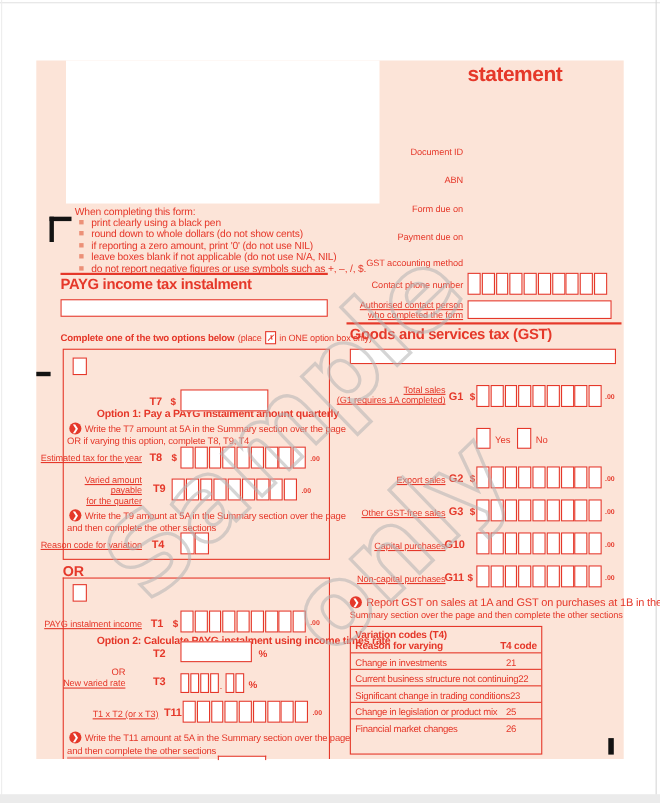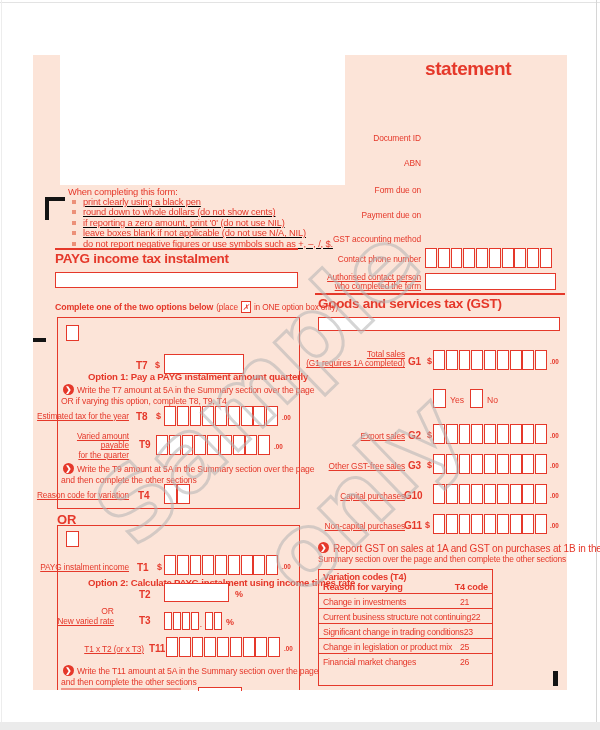--- a/index.html
+++ b/index.html
@@ -44,21 +44,21 @@
   .sec-title{position:absolute;color:var(--red);font-weight:bold;font-size:13.5px;
              letter-spacing:-0.3px;white-space:nowrap;}
   .opt{position:absolute;border:1.4px solid var(--red);box-sizing:border-box;}
   .opt-title{position:absolute;color:var(--red);font-weight:bold;font-size:9.6px;
              letter-spacing:-0.2px;white-space:nowrap;margin-top:42px;}
   .or-big{position:absolute;color:var(--red);font-weight:bold;font-size:13px;}
   .or-sm{position:absolute;color:var(--red);font-size:8.5px;text-align:right;}
   
   .instr-head{position:absolute;left:35px;top:131px;color:var(--red);font-size:9.4px;
               letter-spacing:-0.15px;}
-  .bullets{position:absolute;left:39px;top:142px;text-decoration:underline;}
+  .bullets{position:absolute;left:39px;top:142px;}
   .b-item{display:flex;align-items:flex-start;height:10.4px;color:var(--red);font-size:9.3px;
           line-height:10px;letter-spacing:-0.15px;white-space:nowrap;}
   .b-sq{width:4px;height:4px;background:#ec9078;margin:3px 7px 0 0;flex:0 0 auto;}
   
   .choose{position:absolute;left:22px;top:246px;display:flex;align-items:center;
           color:var(--red);font-size:8.3px;white-space:nowrap;letter-spacing:-0.15px;}
   .choose b{font-size:8.8px;margin-right:3px;}
   .xbox{width:10px;height:12px;background:#fff;border:1.2px solid var(--red);margin:0 3px;
         display:flex;align-items:center;justify-content:center;font-size:8px;font-style:italic;
         box-sizing:border-box;}

